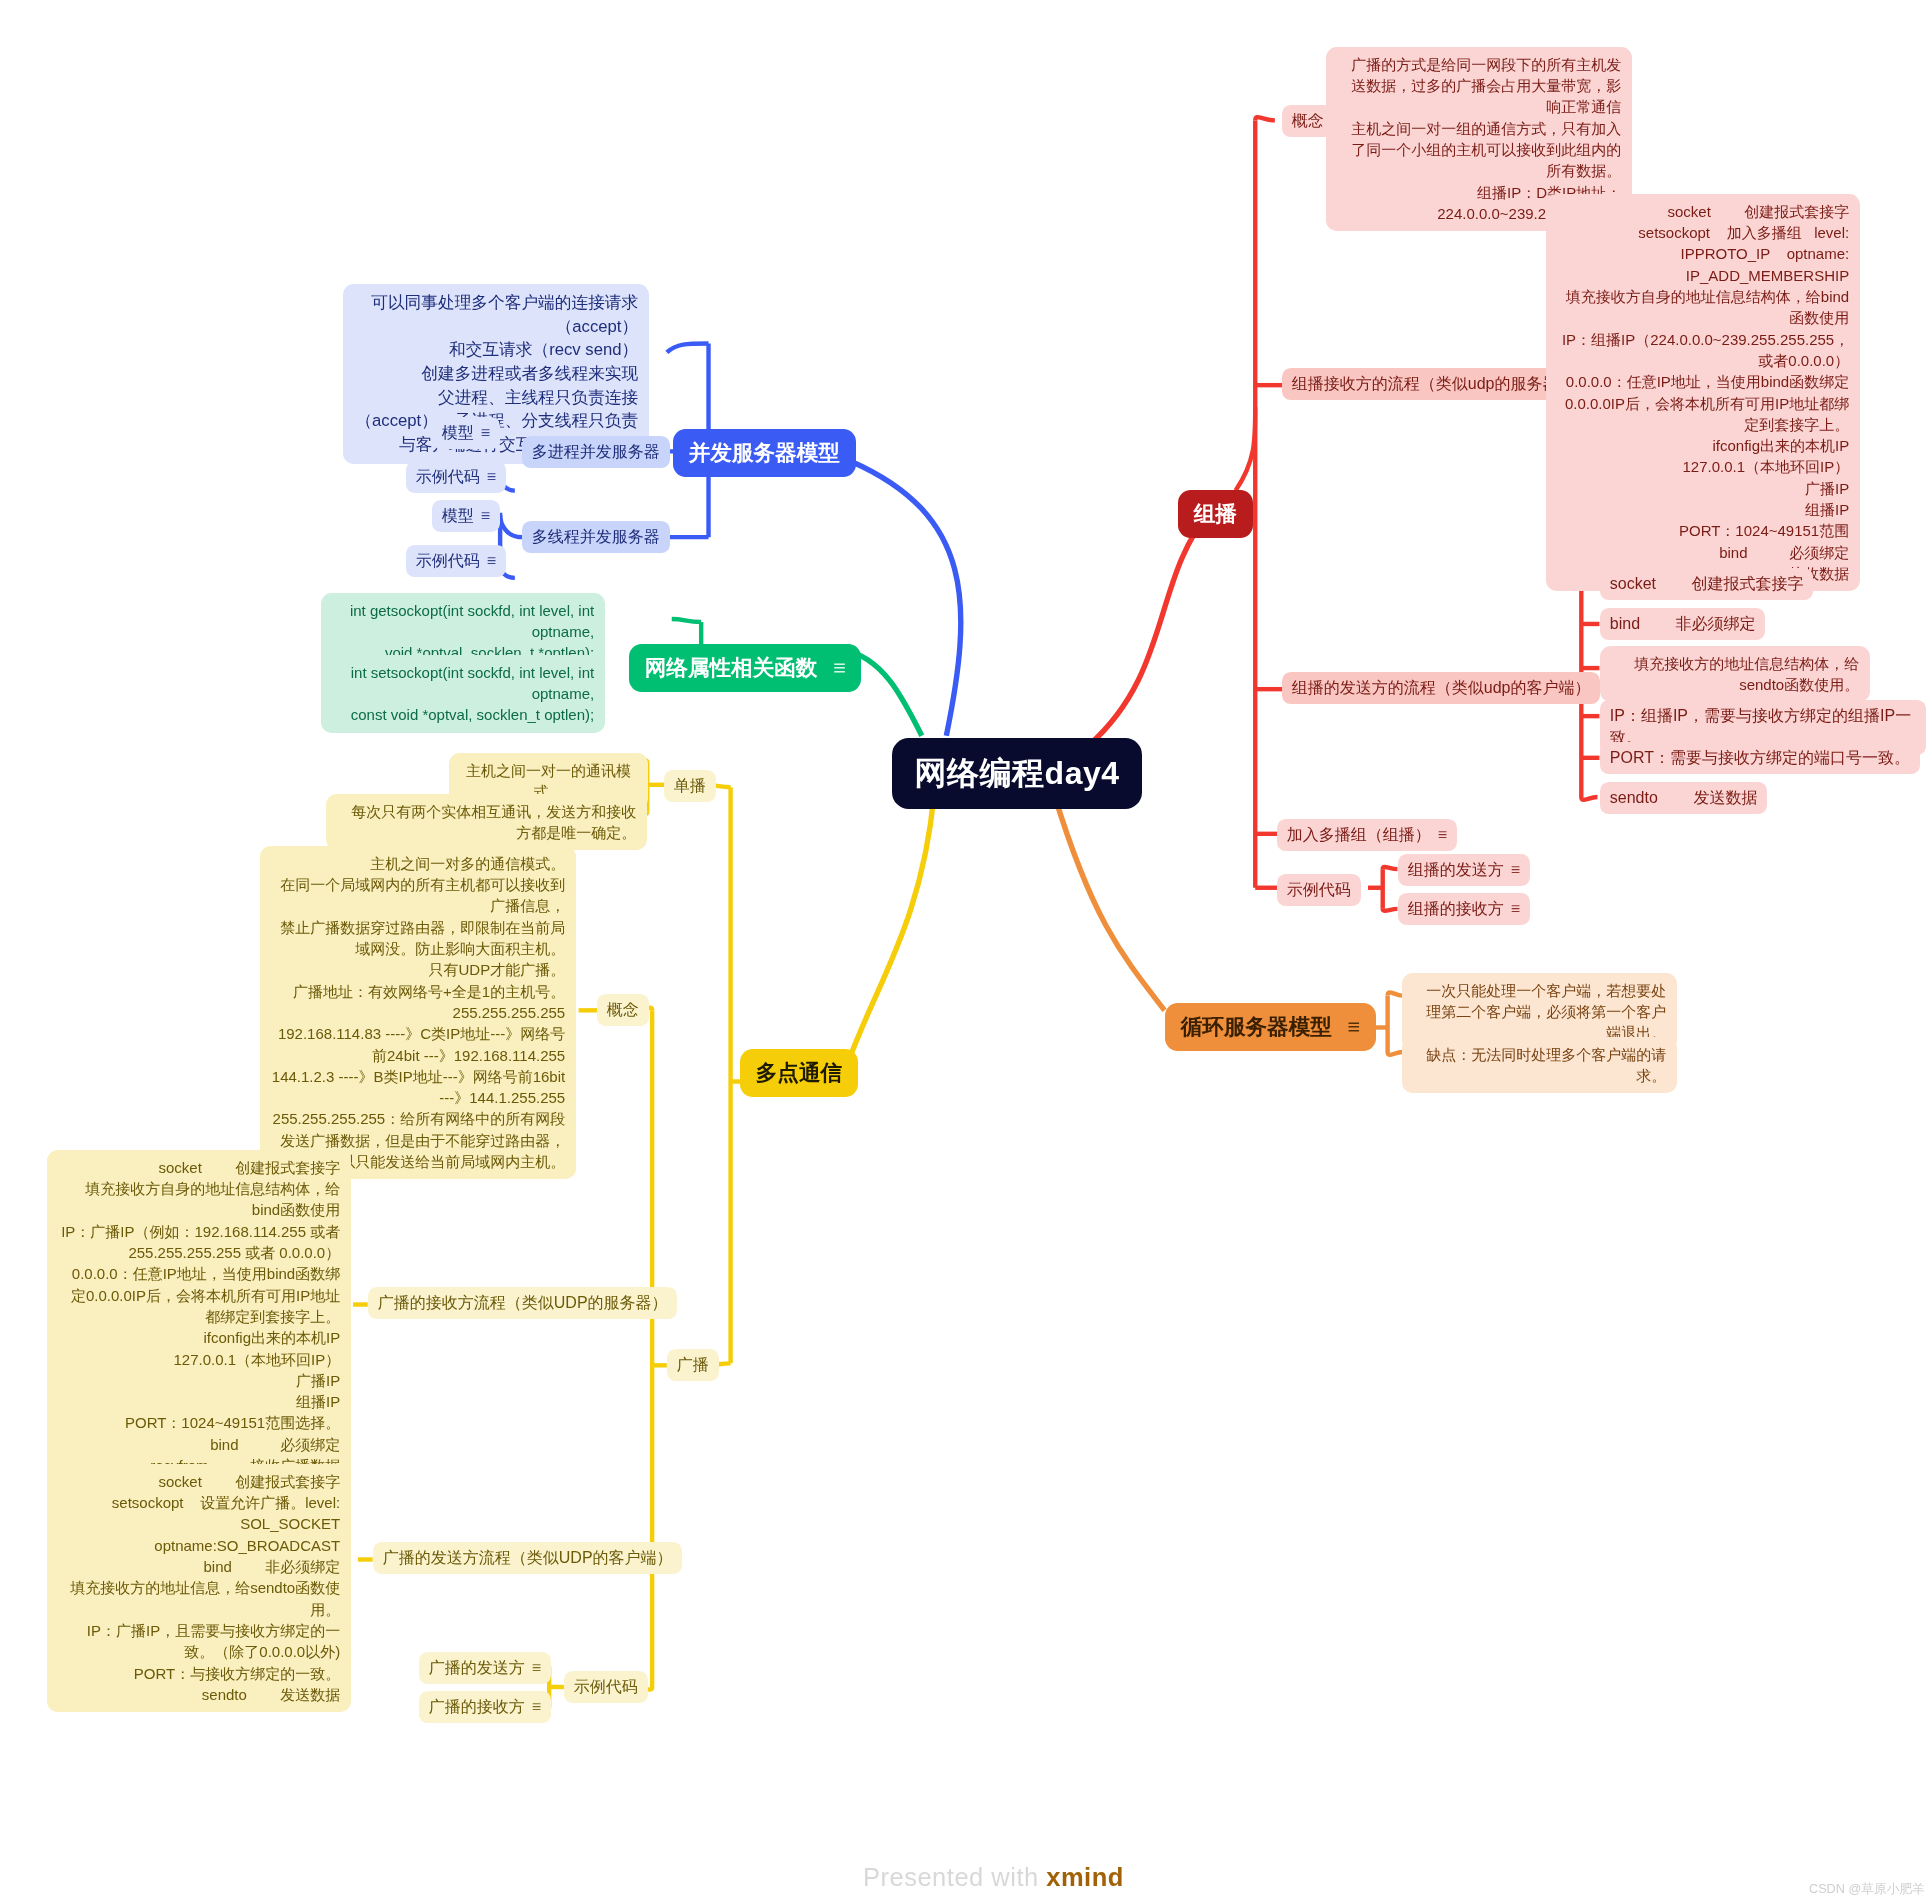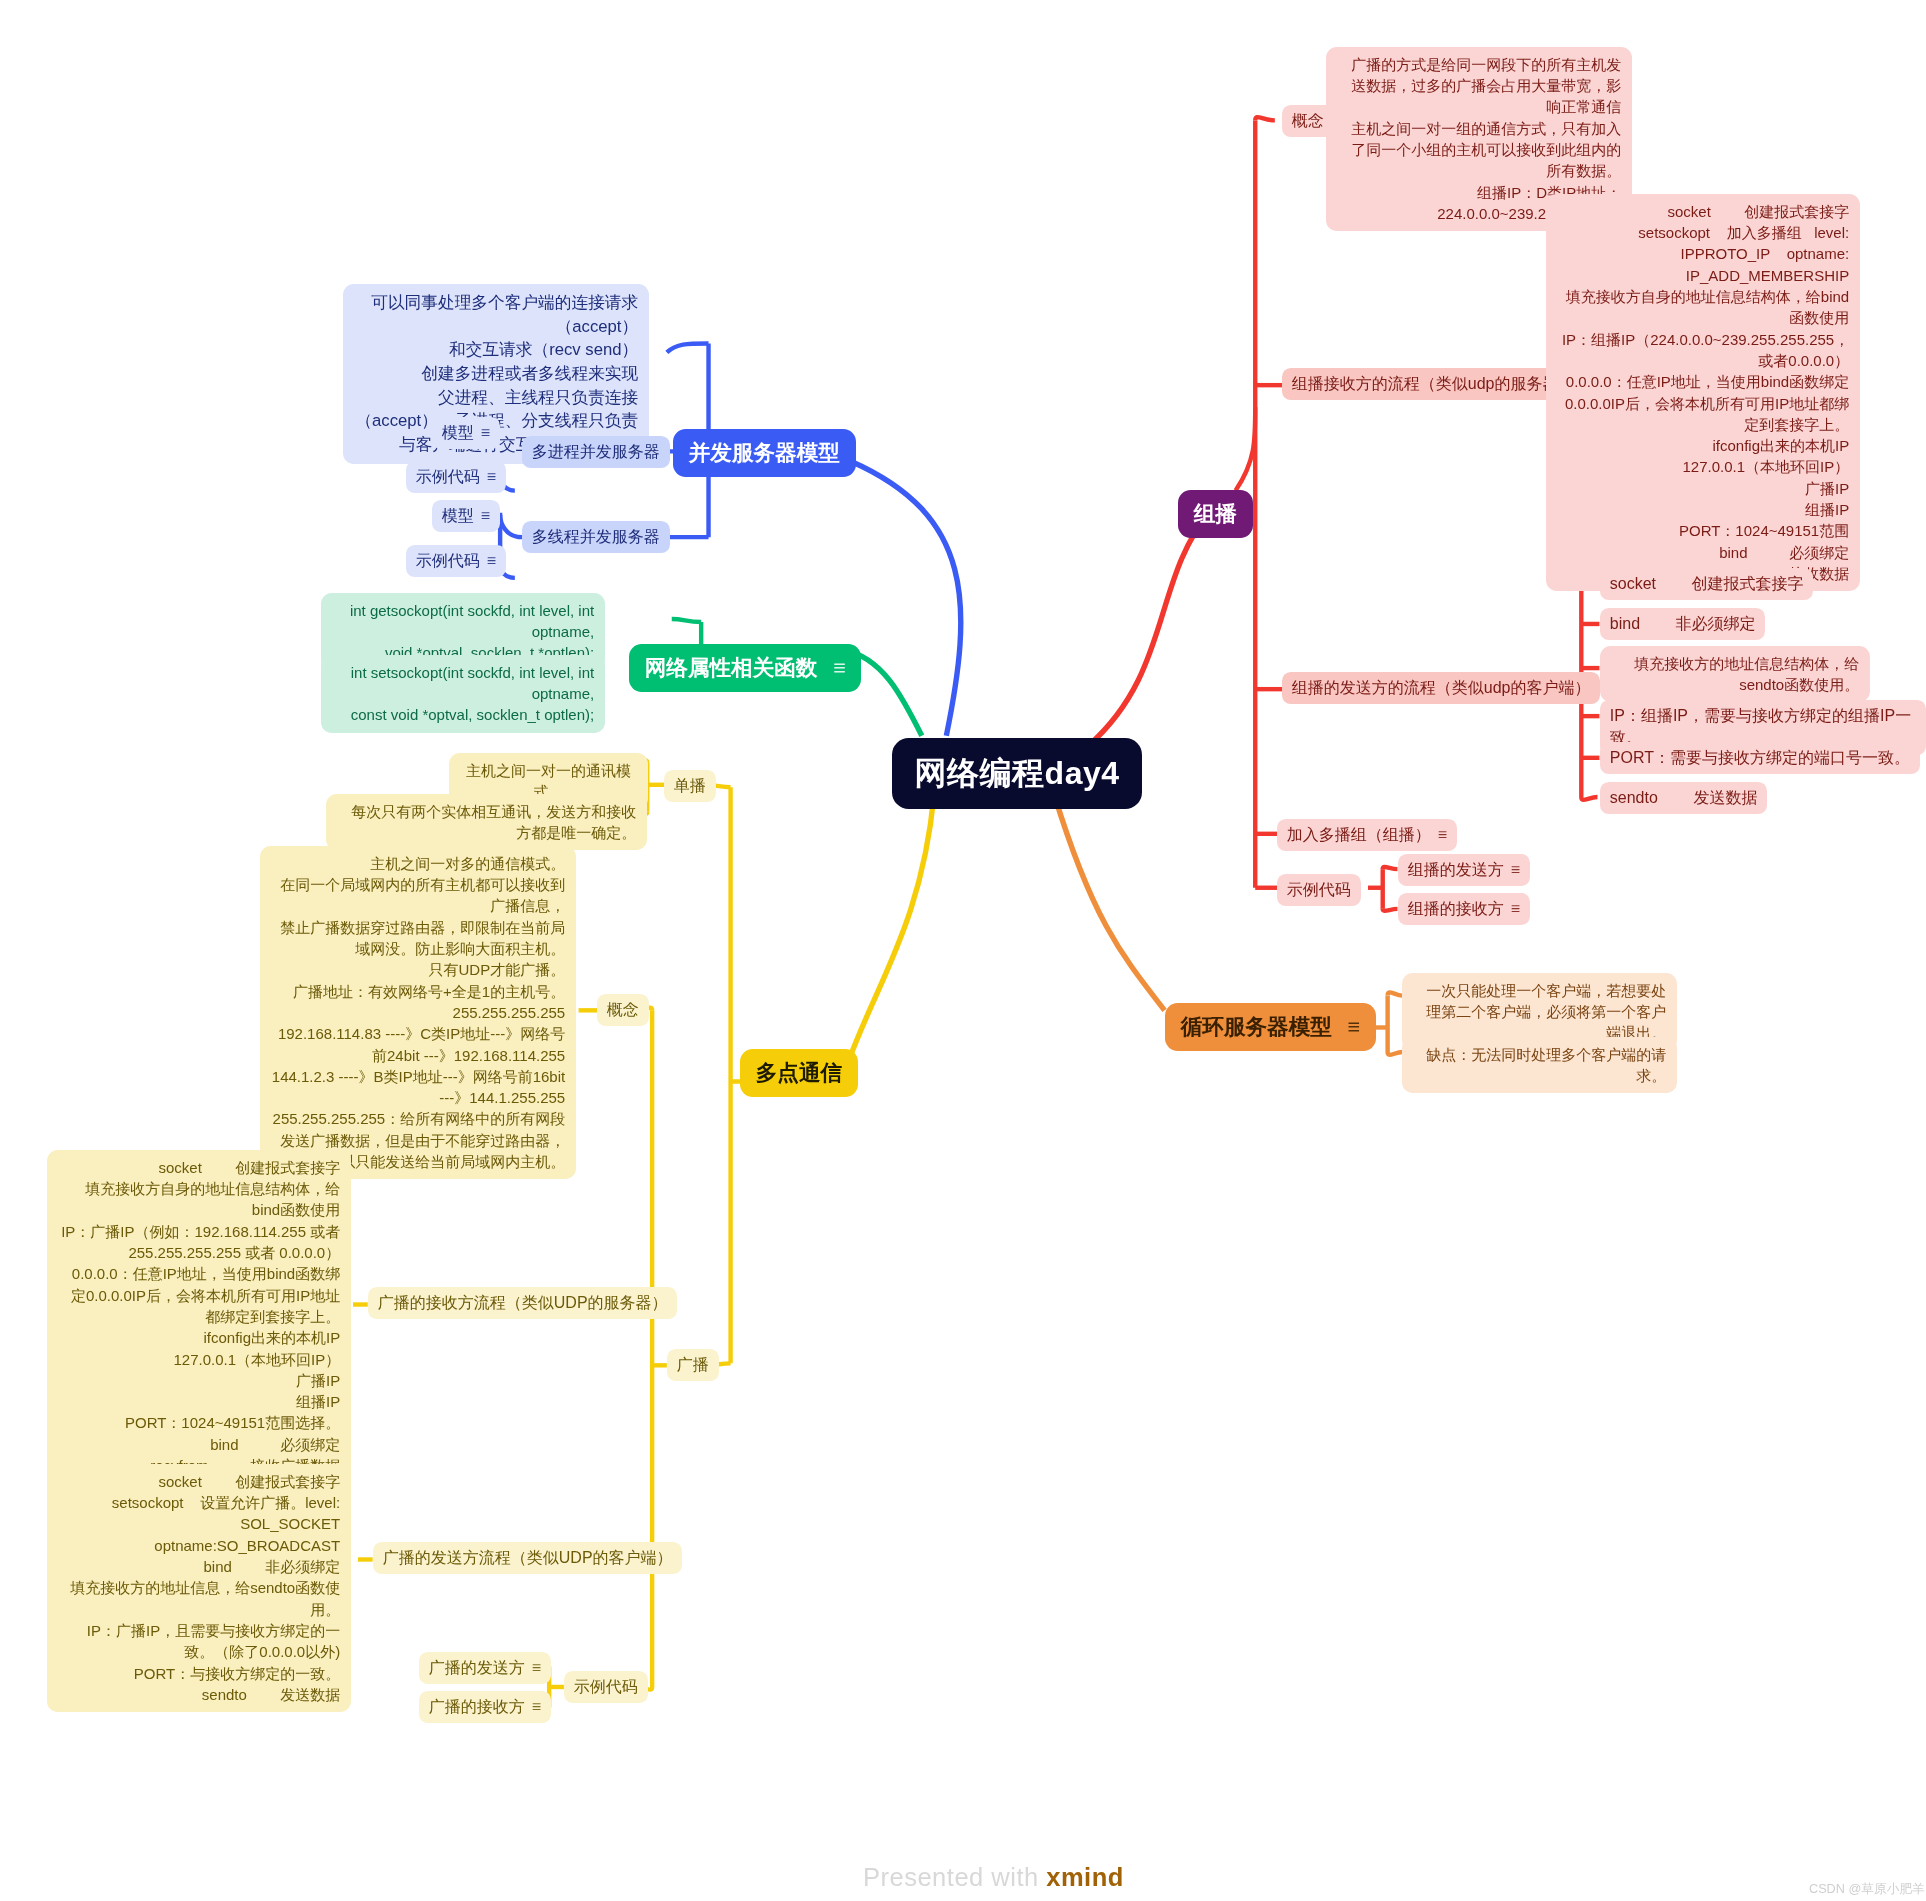--- a/index.html
+++ b/index.html
@@ -12,21 +12,21 @@
 
   
   .central{background:#080B2E;color:#fff;border-radius:16.7px;font-size:32px;font-weight:600;
            padding:12.7px 22.6px;letter-spacing:0.5px;}
 
   
   .main{color:#fff;font-weight:600;font-size:21.6px;border-radius:12.7px;padding:8.8px 15.7px;
         display:flex;align-items:center;gap:8.8px;}
   .main.blue{background:#3B5BF5;}
   .main.green{background:#00BE72;margin-top:16px;}
-  .main.red{background:#701a75;}
+  .main.red{background:#b91c1c;}
   .main.yellow{background:#F5CE09;color:#1d1a00;}
   .main.orange{background:#EF8F3C;color:#3a2000;}
 
   
   .blue-soft{background:#DCE3FB;color:#1F2E7A;}
   .blue-soft2{background:#C9D4FA;color:#1F2E7A;}
   .green-soft{background:#CDEFE0;color:#0C6B47;}
   .red-soft{background:#FBD5D3;color:#7A1B15;}
   .red-soft2{background:#F9C6C2;color:#7A1B15;}
   .yel-soft{background:#FBF3CE;color:#6B5A08;}

